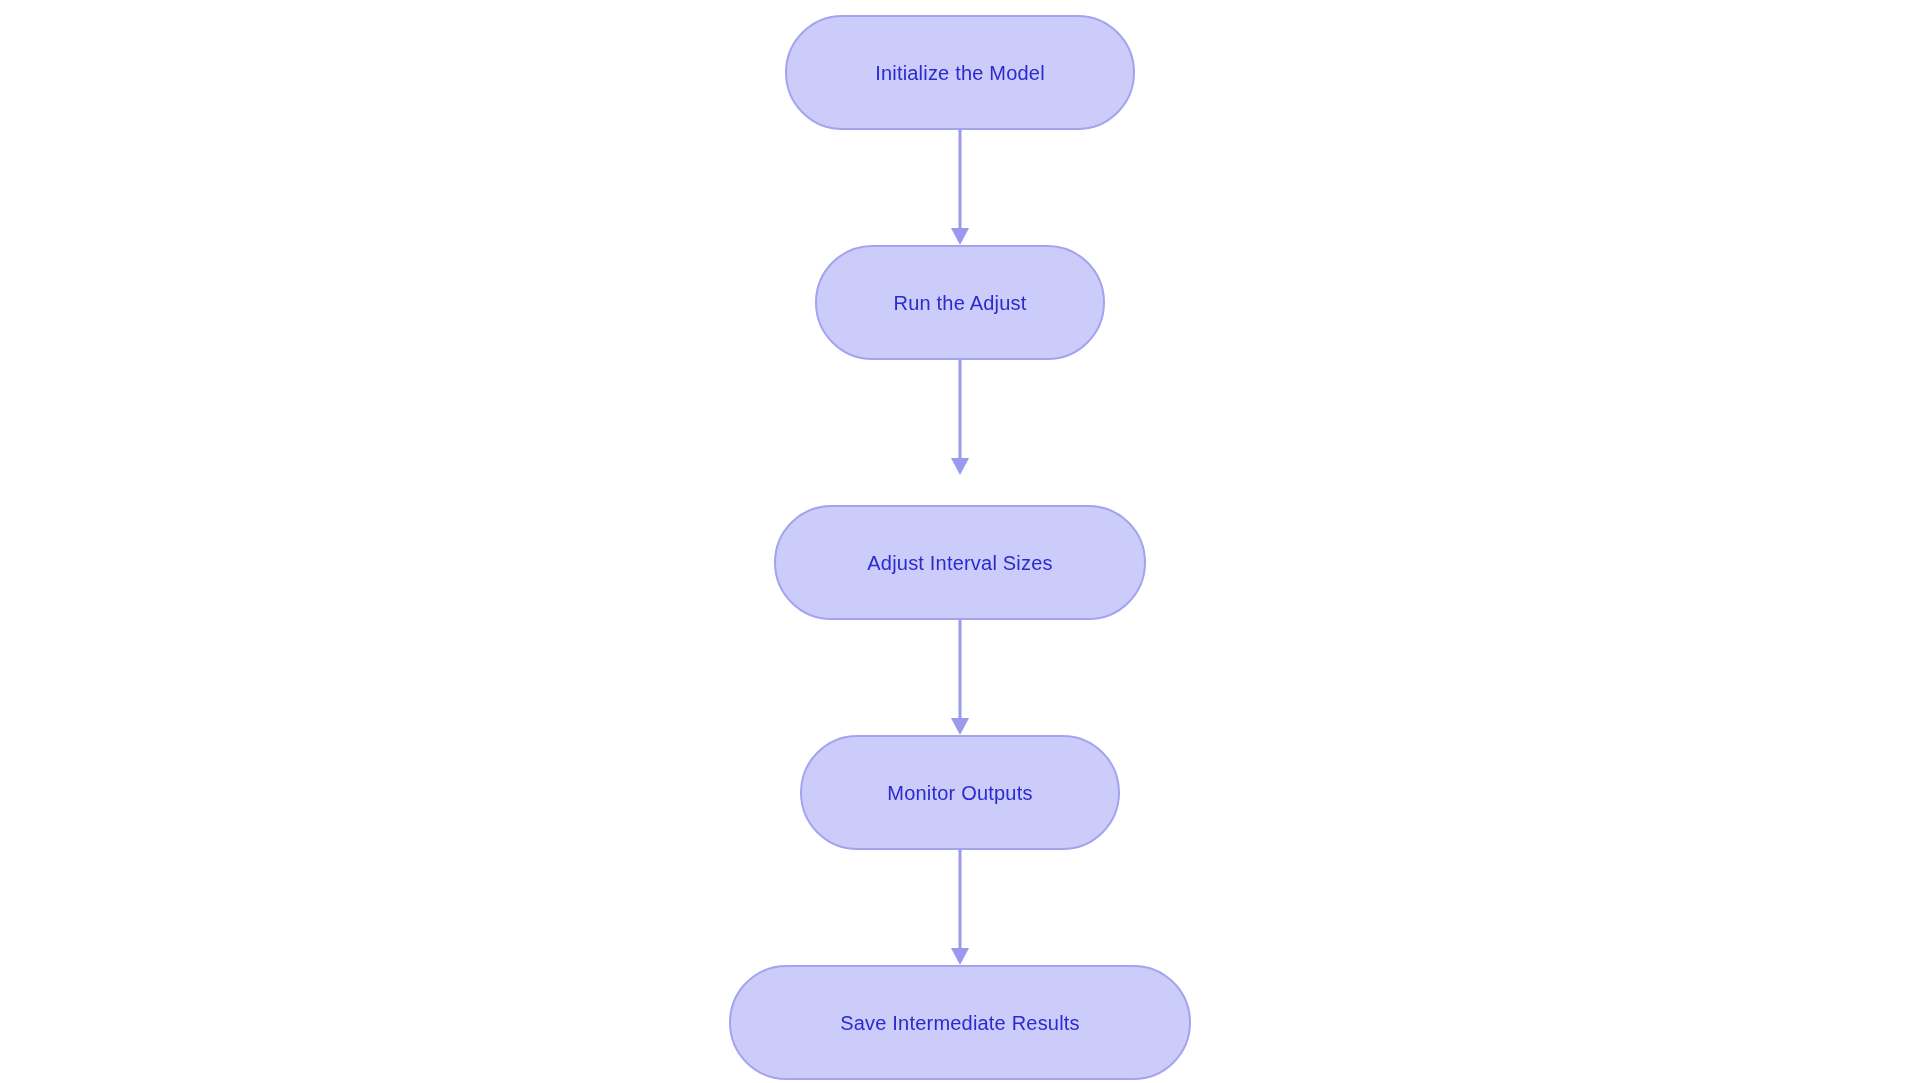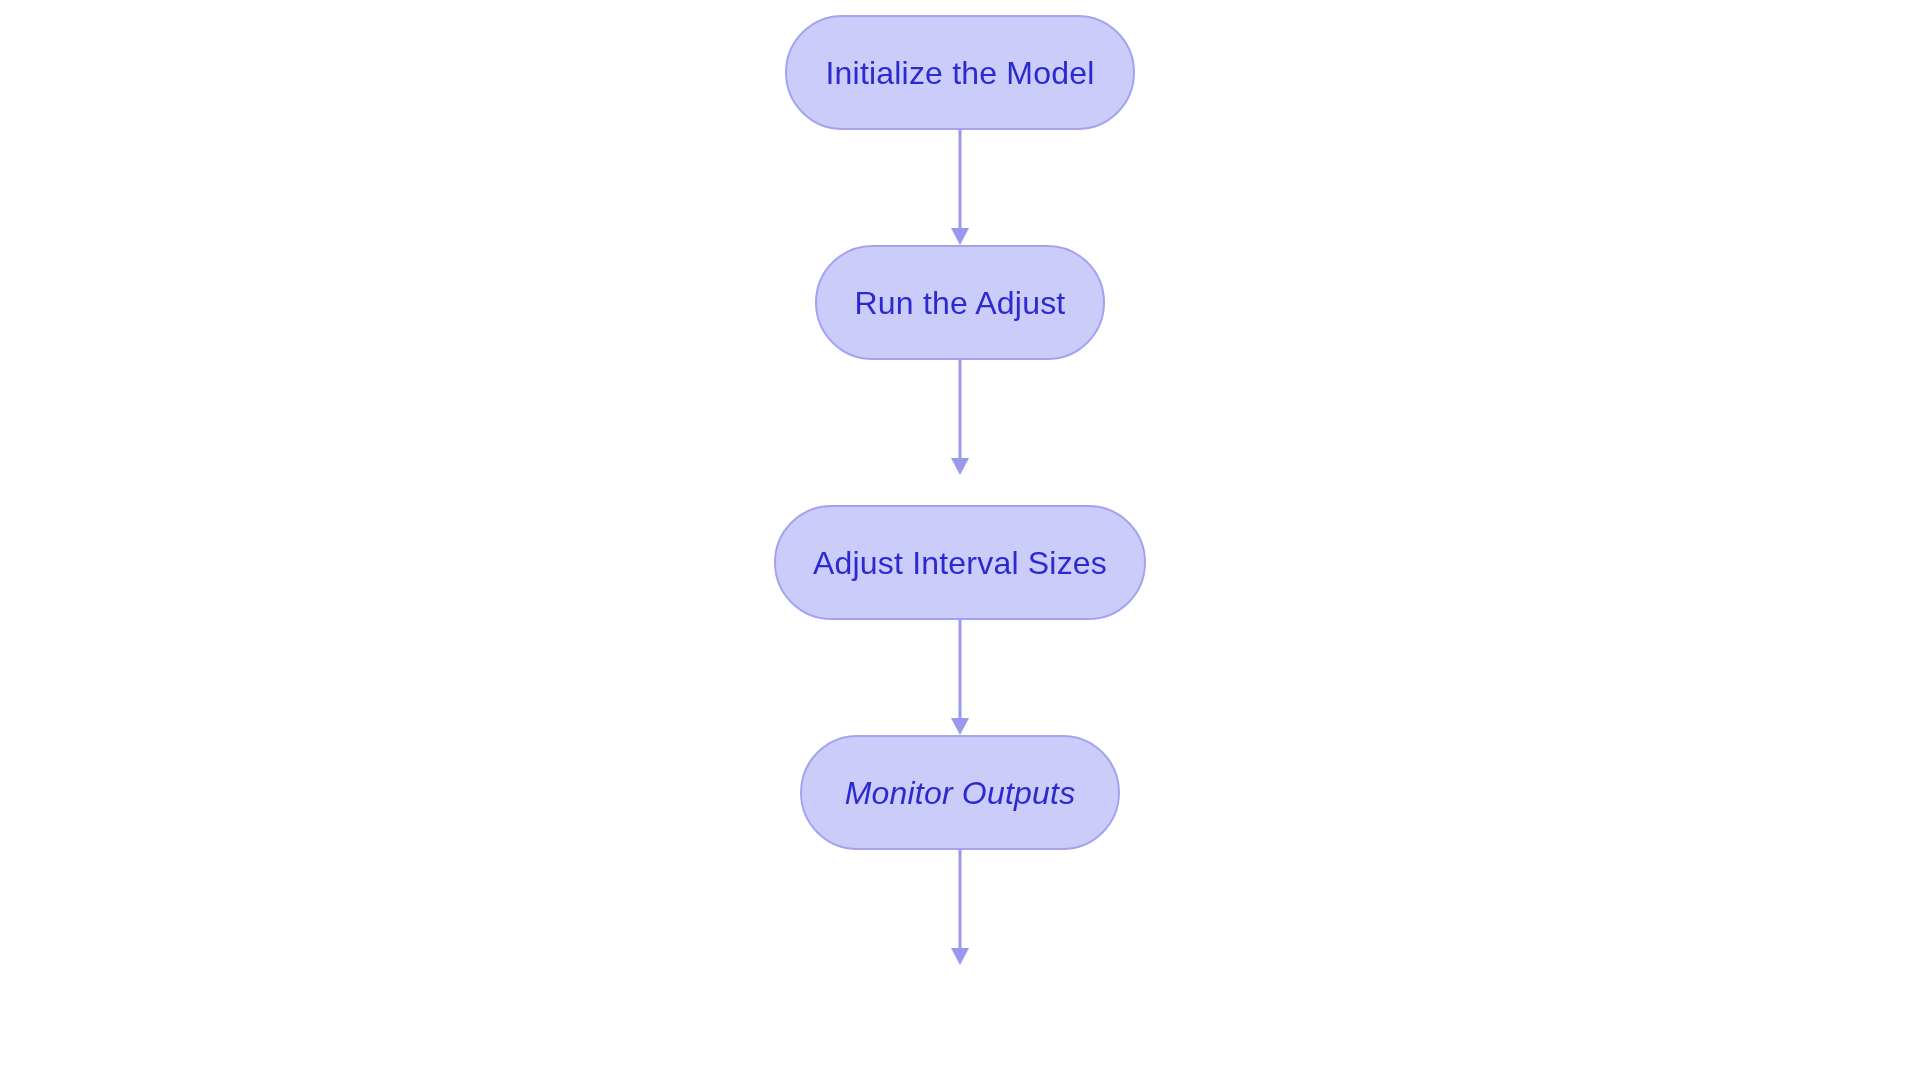--- a/index.html
+++ b/index.html
@@ -43,32 +43,32 @@
     justify-content: center;
     background: #ccccfa;
     border: 2px solid #a3a3f0;
     border-radius: 60px;
     flex: 0 0 auto;
   }
 
   .node-label {
     color: #2a2ad0;
     font-family: "Liberation Sans", sans-serif;
-    font-size: 32px;
+    font-size: 20px;
     font-weight: 400;
     letter-spacing: 0.2px;
     line-height: 1;
     white-space: nowrap;
     text-align: center;
   }
 
   .node-1 { width: 350px; }
   .node-2 { width: 290px; }
   .node-3 { width: 372px; margin-top: 30px; }
-  .node-4 { width: 320px; font-style: italic; }
+  .node-4 { width: 320px; }
   .node-5 { width: 462px; }
 
   .connector {
     position: relative;
     width: 20px;
     height: 115px;
     flex: 0 0 auto;
   }
 
   .connector .stem {
@@ -128,15 +128,18 @@
 
     <div class="node node-4">
       <span class="node-label">Monitor Outputs</span>
     </div>
 
     <div class="connector">
       <span class="stem"></span>
       <span class="head"></span>
     </div>
 
+    <div class="node node-5">
+      <span class="node-label">Save Intermediate Results</span>
+    </div>
 
   </div>
 </div>
 
 </body></html>

